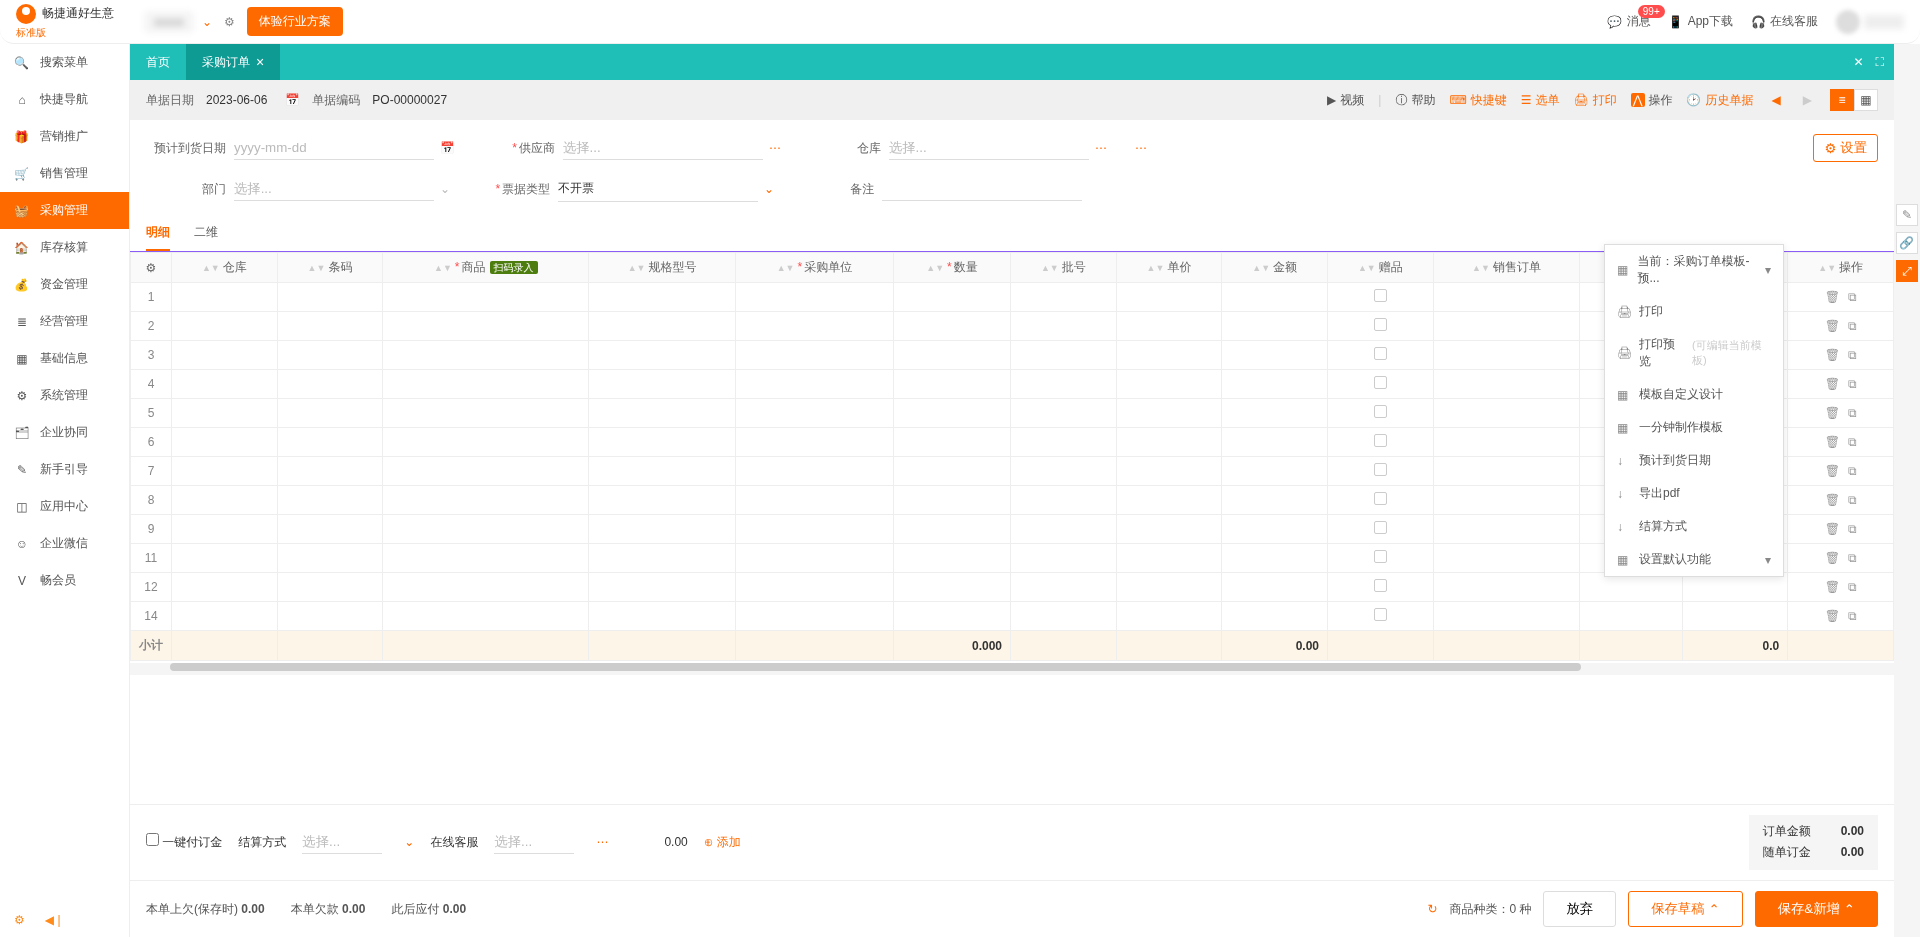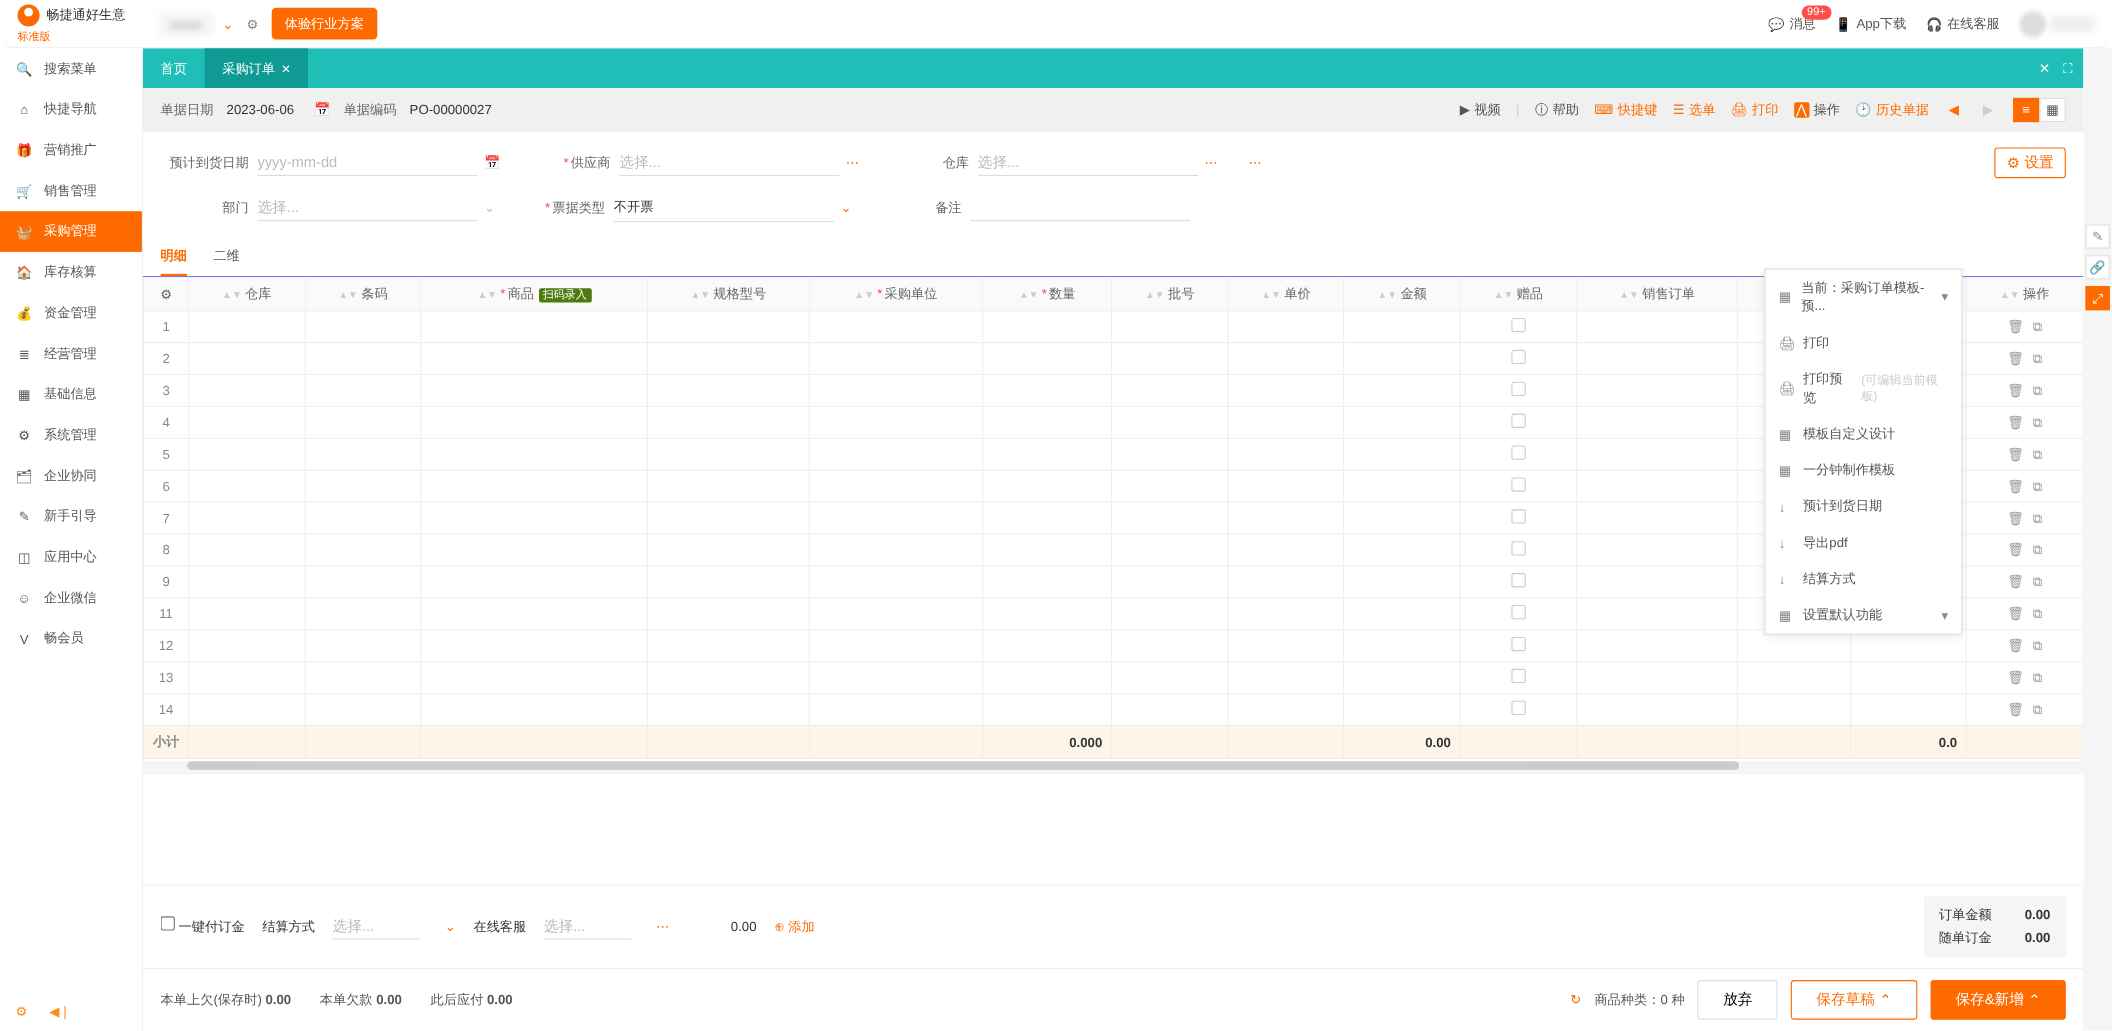--- a/index.html
+++ b/index.html
@@ -637,42 +637,20 @@
               <td></td>
               <td></td>
               <td class="center">
                 <div class="op-icons">
                   <span>🗑</span>
                   <span>⧉</span>
                 </div>
               </td>
             </tr>
             <tr>
-              <td class="num">13</td>
-              <td></td>
-              <td></td>
-              <td></td>
-              <td></td>
-              <td></td>
-              <td></td>
-              <td></td>
-              <td></td>
-              <td></td>
-              <td class="center"><span class="checkbox"></span></td>
-              <td></td>
-              <td></td>
-              <td></td>
-              <td class="center">
-                <div class="op-icons">
-                  <span>🗑</span>
-                  <span>⧉</span>
-                </div>
-              </td>
-            </tr>
-            <tr>
               <td class="num">14</td>
               <td></td>
               <td></td>
               <td></td>
               <td></td>
               <td></td>
               <td></td>
               <td></td>
               <td></td>
               <td></td>

